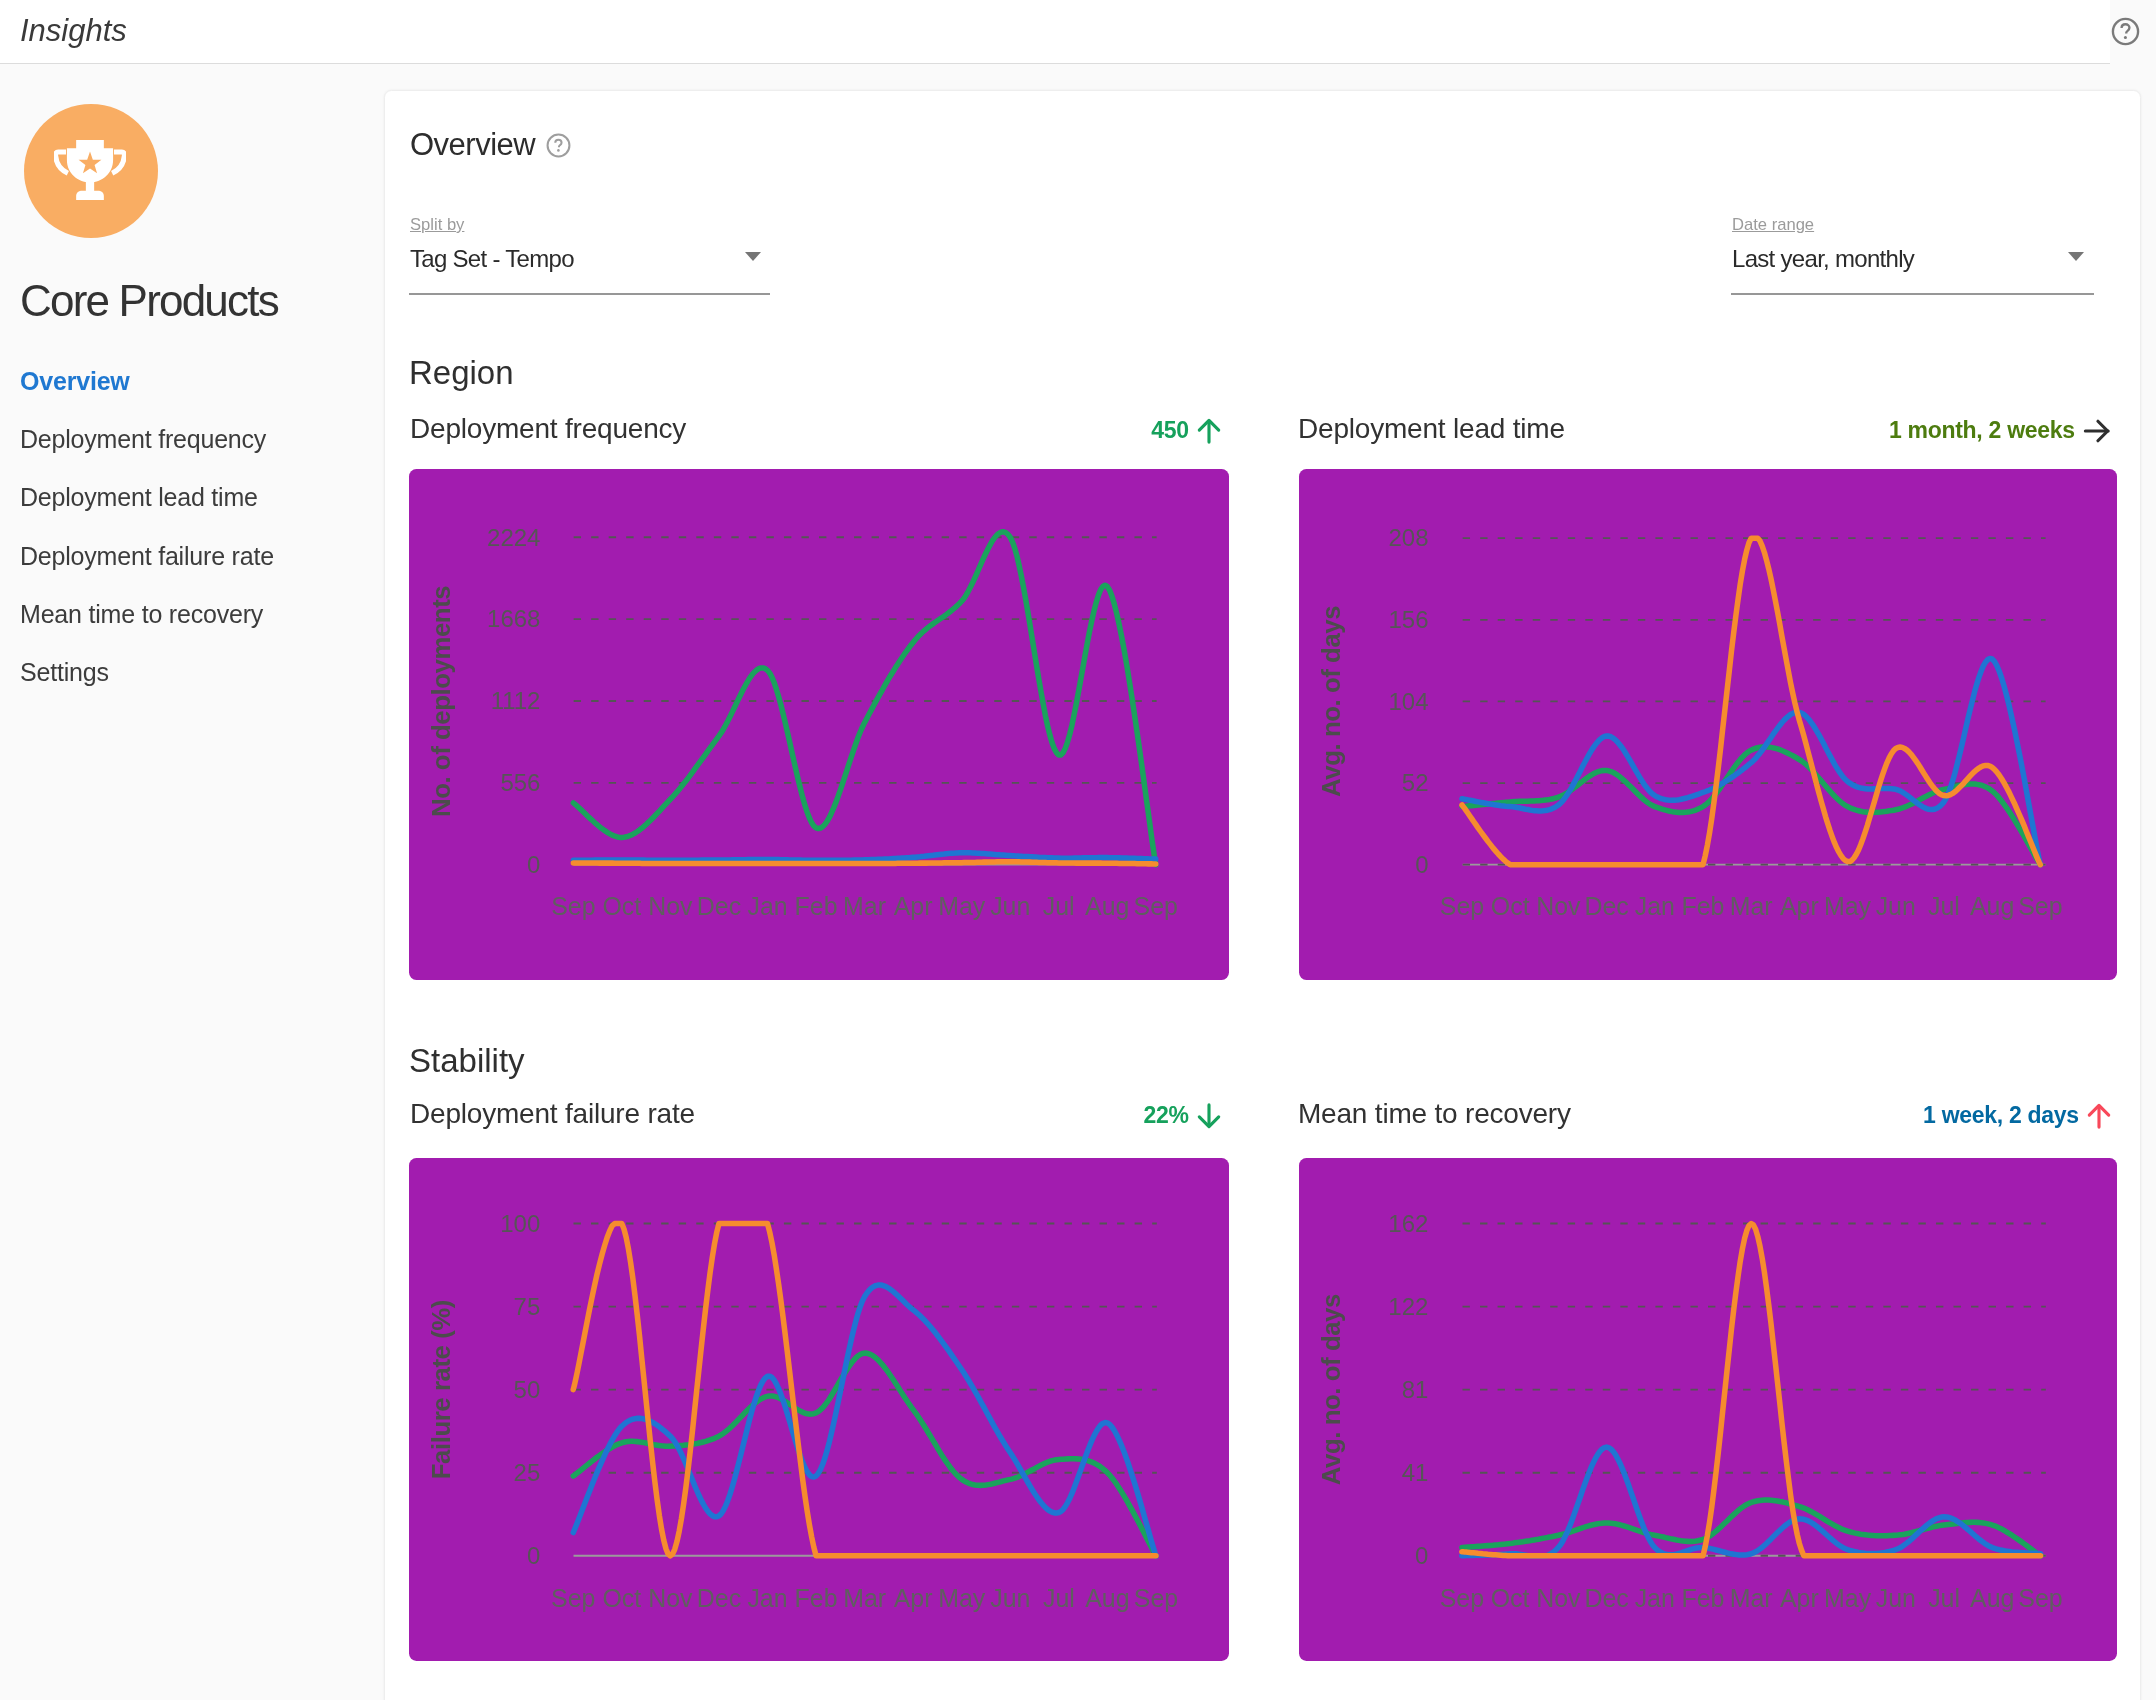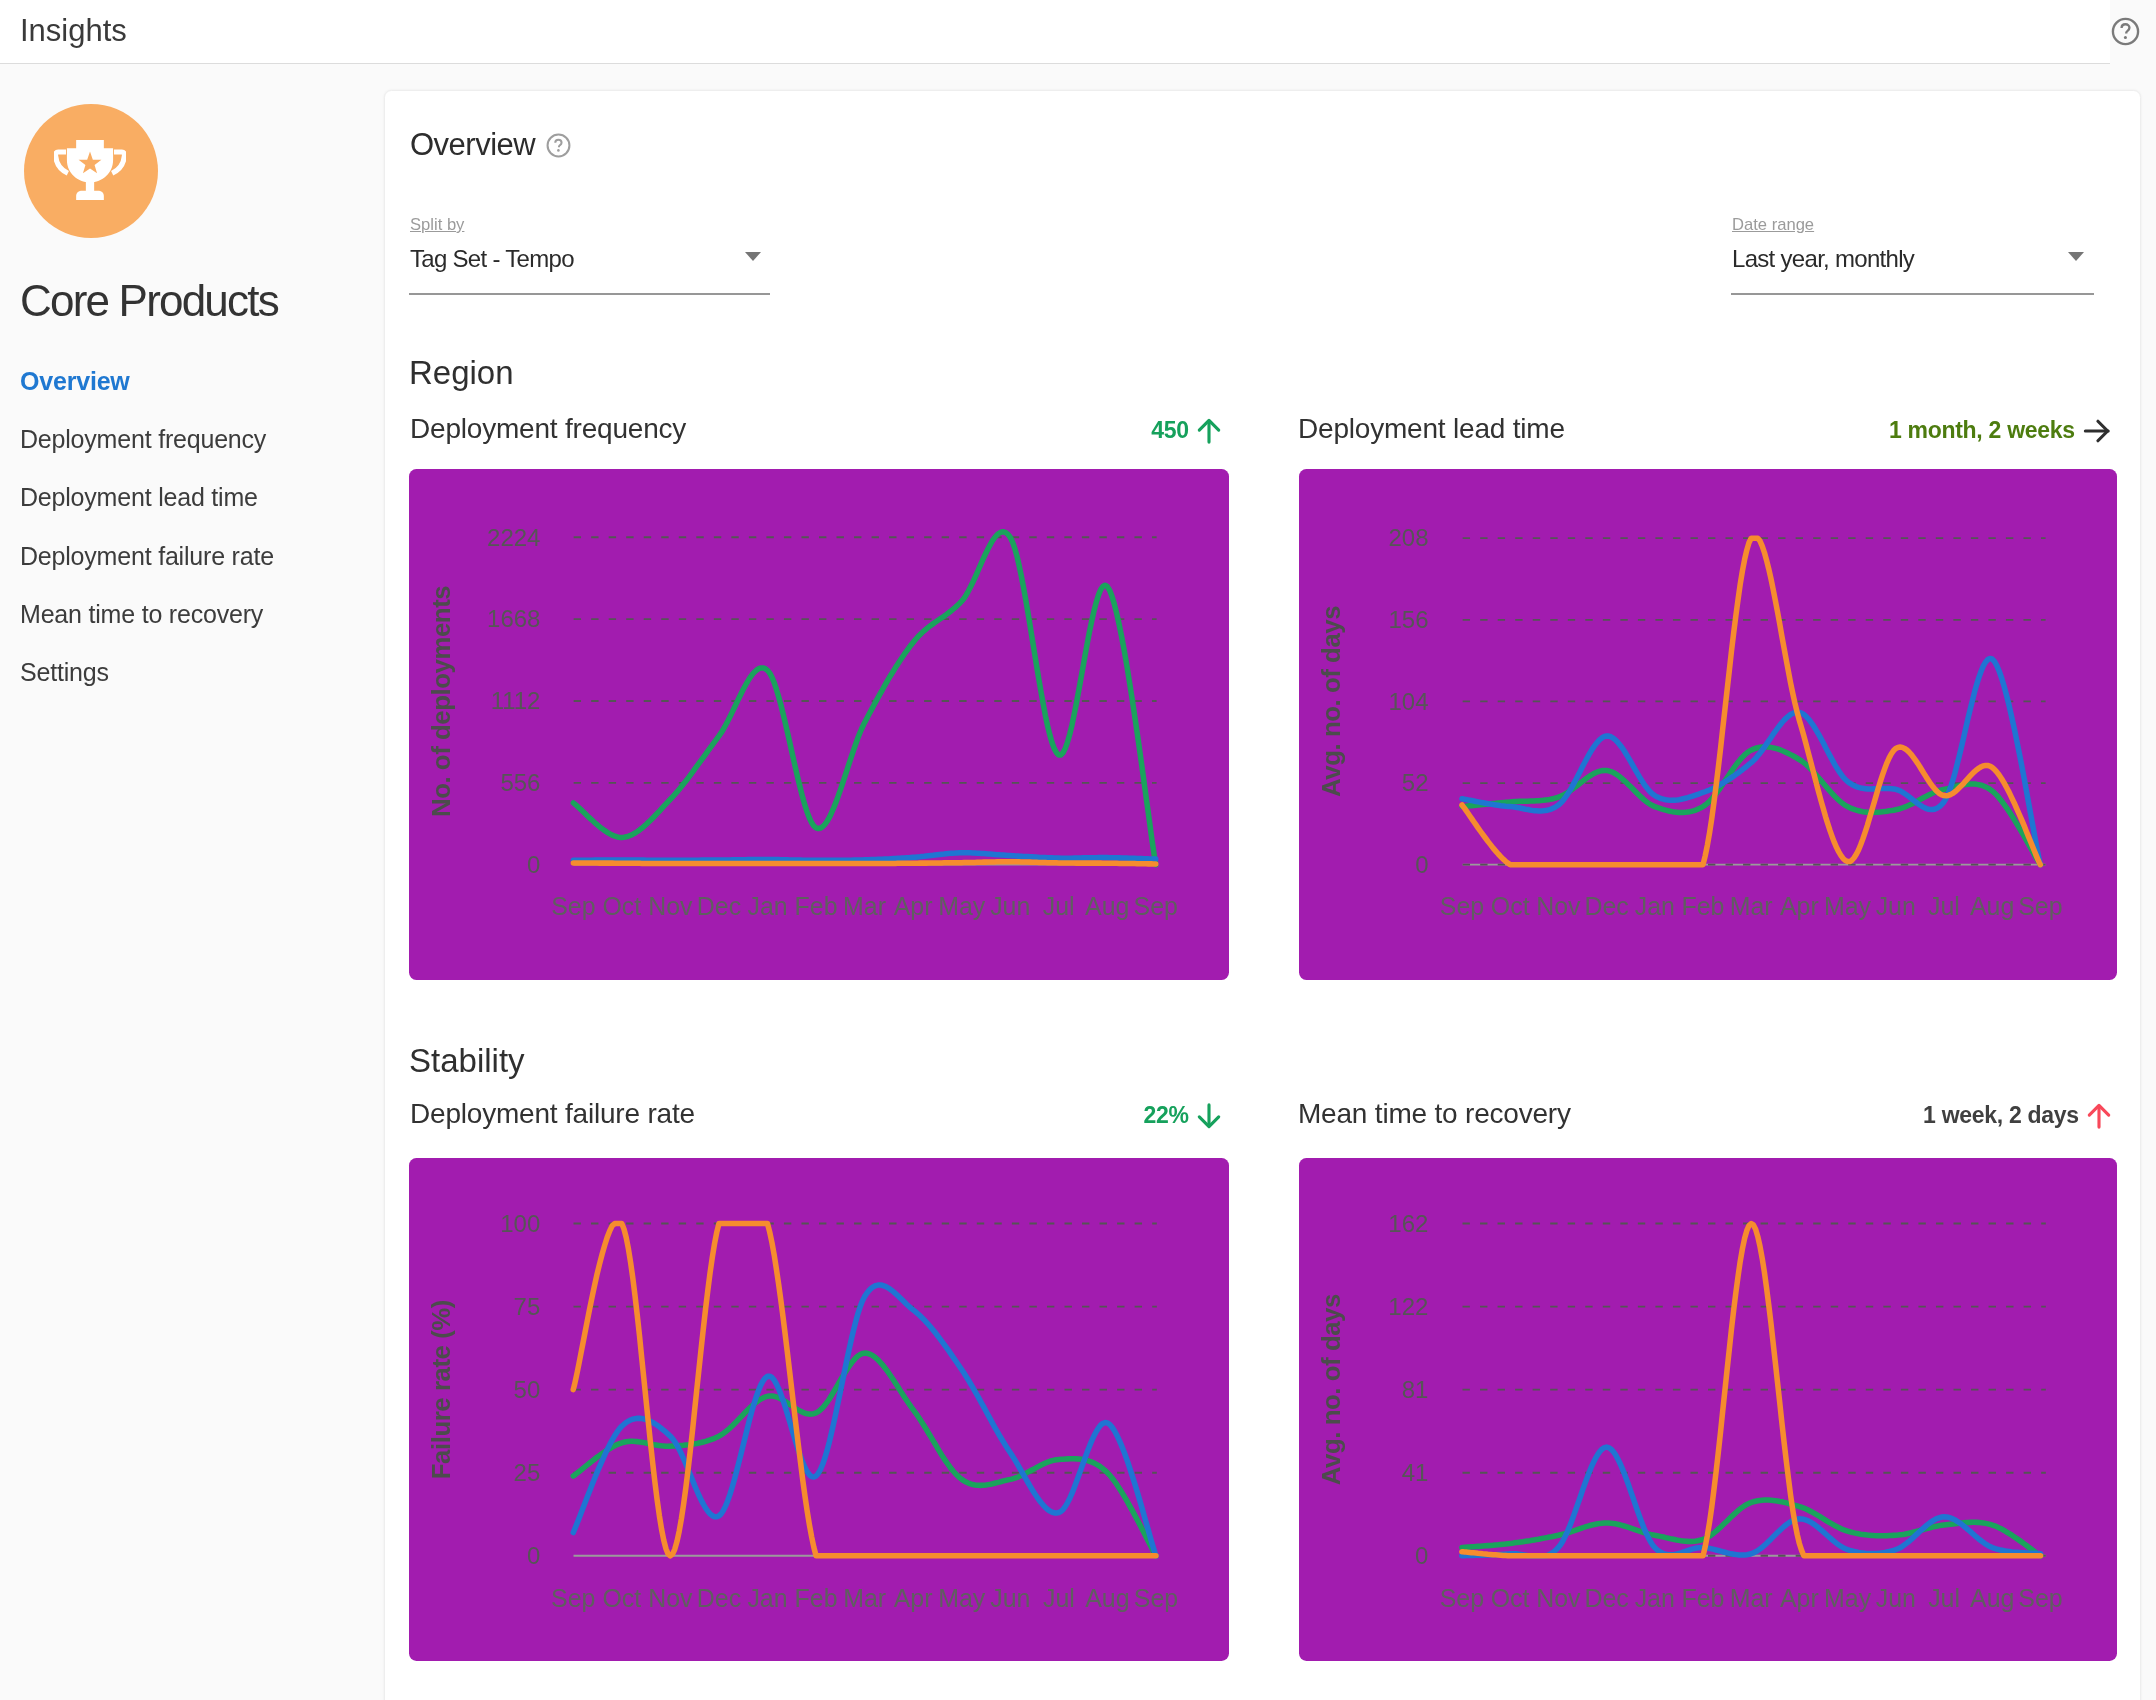--- a/index.html
+++ b/index.html
@@ -1,34 +1,34 @@
 <!DOCTYPE html>
 <html style="font-size:14.8px"><head><meta charset="utf-8">
 <style>
 * { margin:0; padding:0; box-sizing:border-box; }
 html,body { width:2157px; height:1701px; background:#fafafa; font-family:"Liberation Sans",sans-serif; overflow:hidden; position:relative; }
 .abs { position:absolute; }
-#header { position:absolute; left:0; top:0; width:2110px; height:64px; background:#fff; border-bottom:1.8px solid #dcdcdc; }
+#header { position:absolute; left:0; top:0; width:2110px; height:64px; background:#fff; border-bottom:1.8px solid #dcdcdc;font-style:italic; }
 #header h1 { position:absolute; left:20px; top:14.8px; font-size:31px; font-weight:400; color:#3a3a3a; line-height:1; }
 #card { position:absolute; left:384px; top:90px; width:1757px; height:1634px; background:#fff; border:0.9px solid #eee; border-radius:7.4px; box-shadow:0 0.9px 2.8px rgba(0,0,0,0.06); }
 .circle { position:absolute; left:24px; top:104px; width:134px; height:134px; border-radius:50%; background:#f9ad63; }
 #sideTitle { position:absolute; left:20px; top:279px; font-size:44px; letter-spacing:-1.8px; font-weight:400; color:#333; line-height:1; }
 .nav { position:absolute; left:20px; font-size:25px; letter-spacing:-0.2px; color:#3c3c3c; white-space:nowrap; line-height:1; }
 .nav.active { color:#1f78d1; font-weight:700; }
 .h2 { position:absolute; font-size:31px; letter-spacing:-0.5px; font-weight:400; color:#2d2d2d; line-height:1; }
 .selLabel { position:absolute; font-size:16.6px; color:#9b9b9b; line-height:1;text-decoration:underline; }
 .selValue { position:absolute; font-size:24px; letter-spacing:-0.7px; color:#2b2b2b; line-height:1; }
 .selLine { position:absolute; height:1.8px; background:#979797; }
 .tri { position:absolute; width:0; height:0; border-left:8.8px solid transparent; border-right:8.8px solid transparent; border-top:9.2px solid #757575; }
 .h3 { position:absolute; font-size:33px; font-weight:400; color:#2f2f2f; line-height:1; }
 .chead { position:absolute; height:33px; display:flex; justify-content:space-between; align-items:baseline; }
 .ctitle { font-size:28px; letter-spacing:-0.2px; color:#323232; line-height:1; }
 .cval { font-size:23px; letter-spacing:-0.3px; font-weight:600; display:flex; align-items:center; line-height:1; }
 .cval.green { color:#16a15c; }
-.cval.red { color:#404040;justify-content:center; }
+.cval.red { color:#0369a1;justify-content:center; }
 .cval.black { color:#4d7c0f; }
 .vi { margin-left:8.3px; }
 .box { position:absolute; background:#a21caf; border-radius:7.4px; }
 svg text.tl { font-family:"Liberation Sans",sans-serif; font-size:26px; fill:#565656; text-anchor:end; }
 svg text.ml { font-family:"Liberation Sans",sans-serif; font-size:27px; fill:#5f5f5f; text-anchor:middle; }
 svg text.yt { font-family:"Liberation Sans",sans-serif; font-size:28px; letter-spacing:-0.5px; font-weight:700; fill:#4c4c4c; text-anchor:middle; }
 svg line.grid { stroke:#555; stroke-width:2; stroke-dasharray:8 11; }
 svg polyline.ln { fill:none; stroke-width:6; stroke-linecap:round; stroke-linejoin:round; }
 </style></head>
 <body>

